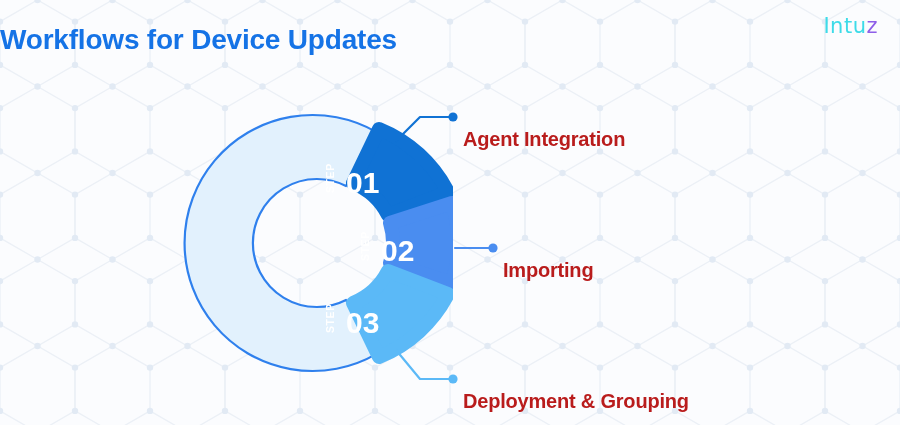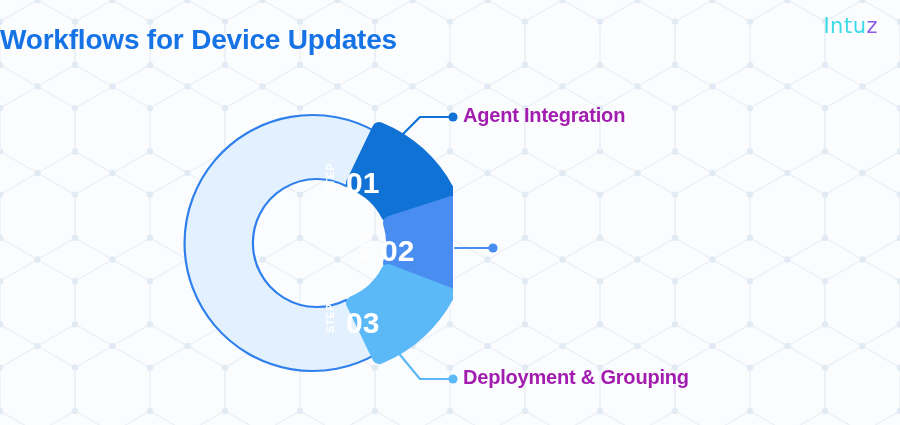--- a/index.html
+++ b/index.html
@@ -62,23 +62,24 @@
   .labels-layer {
     position: absolute;
     left: 0; top: 0;
     width: 900px; height: 425px;
     pointer-events: none;
   }
   .step-label {
     position: absolute;
     font-size: 20px;
     font-weight: bold;
-    color: #a21caf;
+    color: #b91c1c;
     white-space: nowrap;
     letter-spacing: -0.2px;
+    margin-top: 24px;
   }
   #label-1 { left: 463px; top: 104px; }
   #label-2 { left: 503px; top: 235px; }
   #label-3 { left: 463px; top: 366px; }
 
   .seg-text { pointer-events: none; }
   .seg-step-word {
     font-size: 10.5px;
     font-weight: bold;
     fill: #ffffff;
@@ -200,15 +201,16 @@
       <circle cx="493" cy="248" r="4.6" fill="#4a8df0"></circle>
     </g>
 
     <g>
       <path d="M 396 350 L 420 379 L 450 379" fill="none" stroke="#5bb9f7" stroke-width="2.2" stroke-linecap="round" stroke-linejoin="round"></path>
       <circle cx="453" cy="379" r="4.6" fill="#5bb9f7"></circle>
     </g>
   </svg>
 
   <div class="step-label" id="label-1">Agent Integration</div>
+  <div class="step-label" id="label-2">Importing</div>
   <div class="step-label" id="label-3">Deployment &amp; Grouping</div>
 
 </div>
 
 </body></html>

